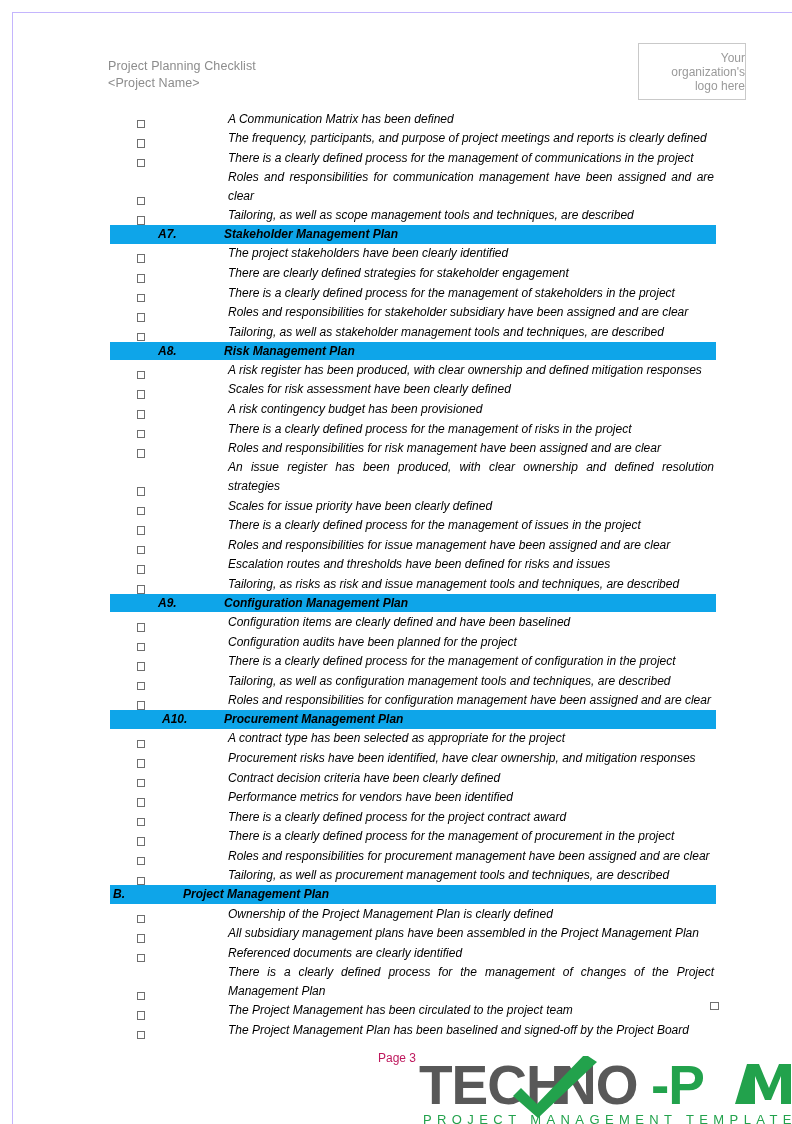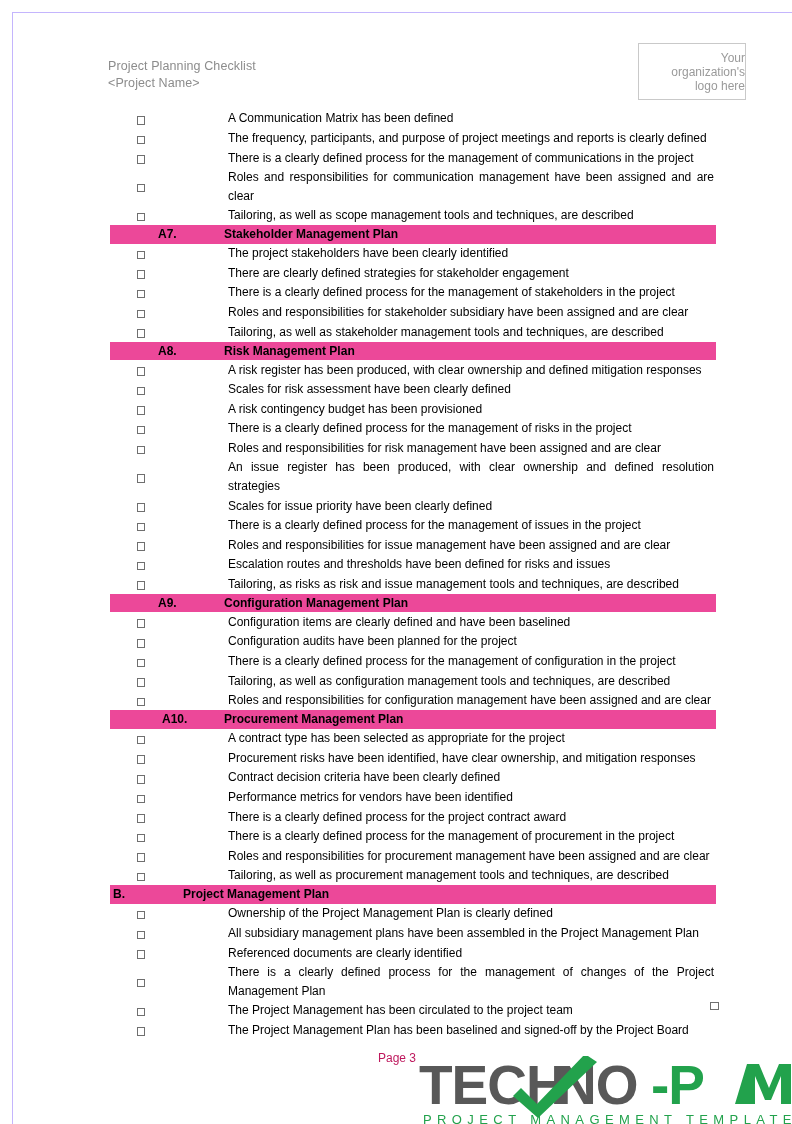--- a/index.html
+++ b/index.html
@@ -62,22 +62,23 @@
 
   
   .checklist {
     position: absolute;
     left: 97px;
     top: 96px;
     width: 606px;
   }
   .row {
     display: flex;
-    align-items: center;
+    align-items: flex-end;
     min-height: 18.8px;
+    font-style: italic;
   }
   .row.item { padding: 0.4px 0; }
 
   .cell-box {
     width: 62px;
     flex: 0 0 62px;
     display: flex;
     justify-content: center;
     padding-top: 3px;
   }
@@ -112,21 +113,21 @@
     padding-left: 52px;
     box-sizing: border-box;
     font-size: 12px;
     font-weight: bold;
     line-height: 18.5px;
     color: #000;
   }
   .cell-head.outer { padding-left: 11px; }
 
   .row.section {
-    background: #ec4899;
+    background: #0ea5e9;
     min-height: 18.5px;
   }
 
   .cb {
     display: inline-block;
     width: 8.5px;
     height: 8.5px;
     border: 1.15px solid #6f6f6f;
     background: #ffffff;
     box-sizing: border-box;

